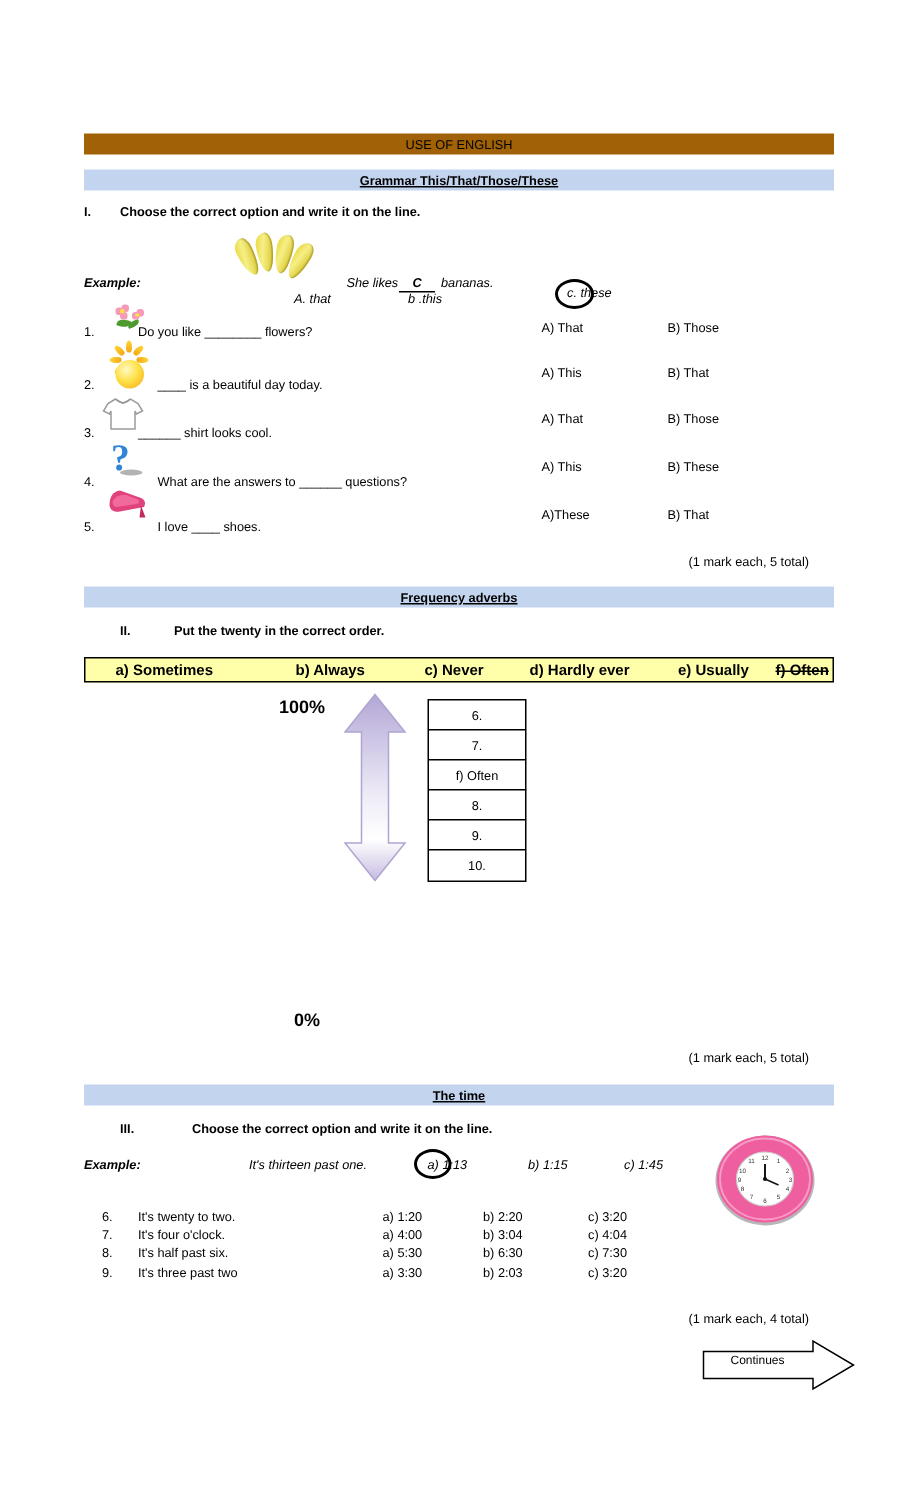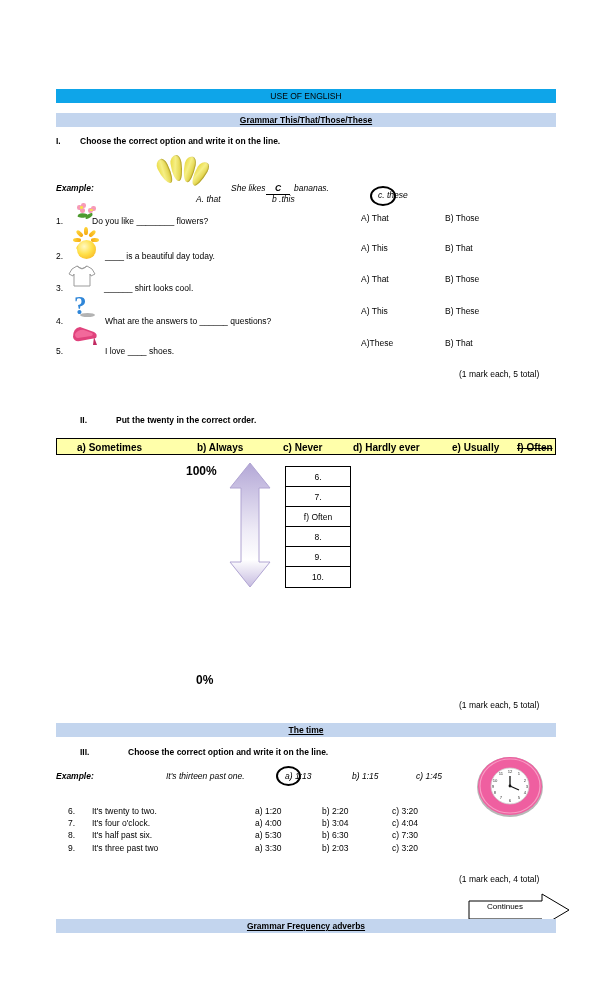--- a/index.html
+++ b/index.html
@@ -39,21 +39,21 @@
   
   .banner {
     position: absolute;
     left: 56px;
     width: 500px;
     height: 14px;
     line-height: 14px;
     text-align: center;
     font-size: 8.5px;
   }
-  .banner-tan  { background: #0ea5e9; text-align: center; }
+  .banner-tan  { background: #a16207; text-align: center; }
   .banner-blue { background: #c3d5ee; }
   .banner-blue span { text-decoration: underline; font-weight: bold; }
 
   
   .art { position: absolute; }
 
   
   .banana {
     position: absolute;
     width: 11px; height: 26px;
@@ -250,37 +250,40 @@
     <div class="t" style="left:92px;  top:216px;">Do you like ________ flowers?</div>
     <div class="t" style="left:361px; top:213px;">A) That</div>
     <div class="t" style="left:445px; top:213px;">B) Those</div>
 
     <div class="t" style="left:56px;  top:251px;">2.</div>
     <div class="t" style="left:105px; top:251px;">____ is a beautiful day today.</div>
     <div class="t" style="left:361px; top:243px;">A) This</div>
     <div class="t" style="left:445px; top:243px;">B) That</div>
 
     <div class="t" style="left:56px;  top:283px;">3.</div>
-    <div class="t" style="left:92px;  top:283px;margin-left:12px;">______ shirt looks cool.</div>
+    <div class="t" style="left:92px;  top:283px;">______ shirt looks cool.</div>
     <div class="t" style="left:361px; top:274px;">A) That</div>
     <div class="t" style="left:445px; top:274px;">B) Those</div>
 
     <div class="t" style="left:56px;  top:316px;">4.</div>
     <div class="t" style="left:105px; top:316px;">What are the answers to ______ questions?</div>
     <div class="t" style="left:361px; top:306px;">A) This</div>
     <div class="t" style="left:445px; top:306px;">B) These</div>
 
     <div class="t" style="left:56px;  top:346px;">5.</div>
     <div class="t" style="left:105px; top:346px;">I love ____ shoes.</div>
     <div class="t" style="left:361px; top:338px;">A)These</div>
     <div class="t" style="left:445px; top:338px;">B) That</div>
   </div>
 
   <div class="t" style="left:459px; top:369px;">(1 mark each, 5 total)</div>
 
+  <div class="banner banner-blue" style="top:391px;">
+    <span>Frequency adverbs</span>
+  </div>
 
   <div class="t b" style="left:80px; top:415px;">II.</div>
   <div class="t b" style="left:116px; top:415px;">Put the twenty in the correct order.</div>
 
   <div id="adverb-bar">
     <div class="adv" style="left:20px;">a)  Sometimes</div>
     <div class="adv" style="left:140px;">b) Always</div>
     <div class="adv" style="left:226px;">c) Never</div>
     <div class="adv" style="left:296px;">d) Hardly ever</div>
     <div class="adv" style="left:395px;">e) Usually</div>
@@ -377,17 +380,14 @@
     <div class="t" style="left:392px; top:843px;">c) 3:20</div>
   </div>
 
   <div class="t" style="left:459px; top:874px;">(1 mark each, 4 total)</div>
 
   <svg id="continues-arrow" width="102" height="34" viewBox="0 0 102 34">
     <polygon points="1,8 74,8 74,1 101,17 74,33 74,26 1,26" fill="#ffffff" stroke="#000000" stroke-width="1"></polygon>
   </svg>
   <div id="continues-label">Continues</div>
 
-  <div class="banner banner-blue" style="top:919px;">
-    <span>Grammar Frequency adverbs</span>
-  </div>
 
 </div>
 
 </body></html>

